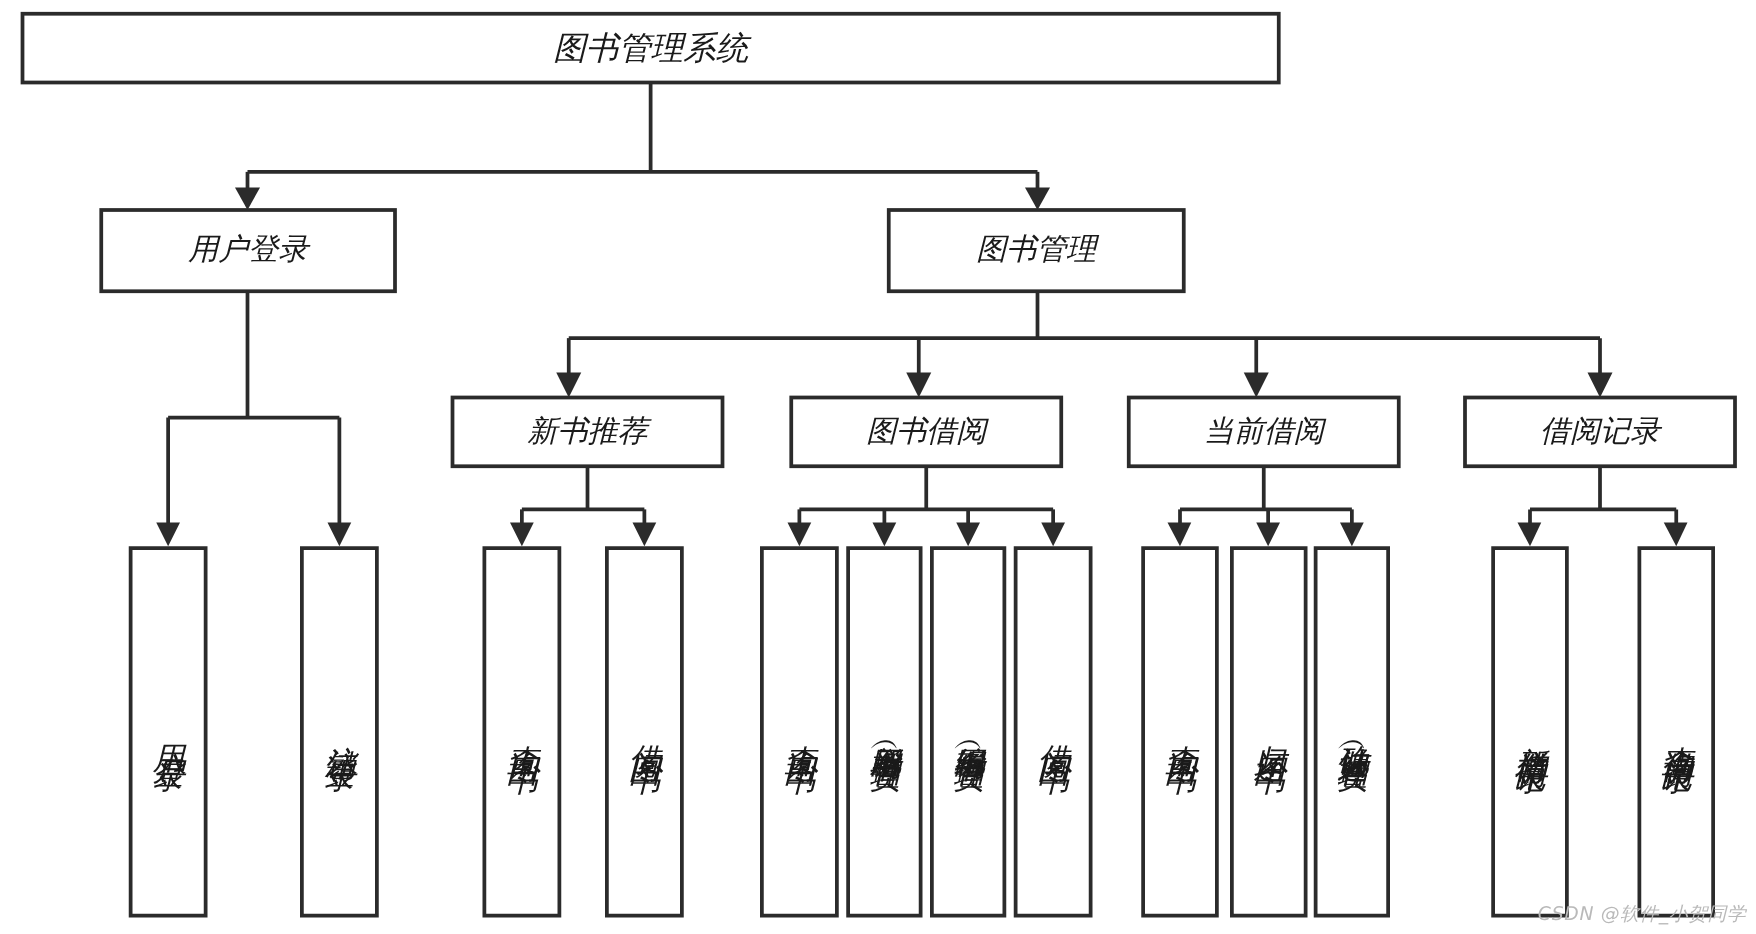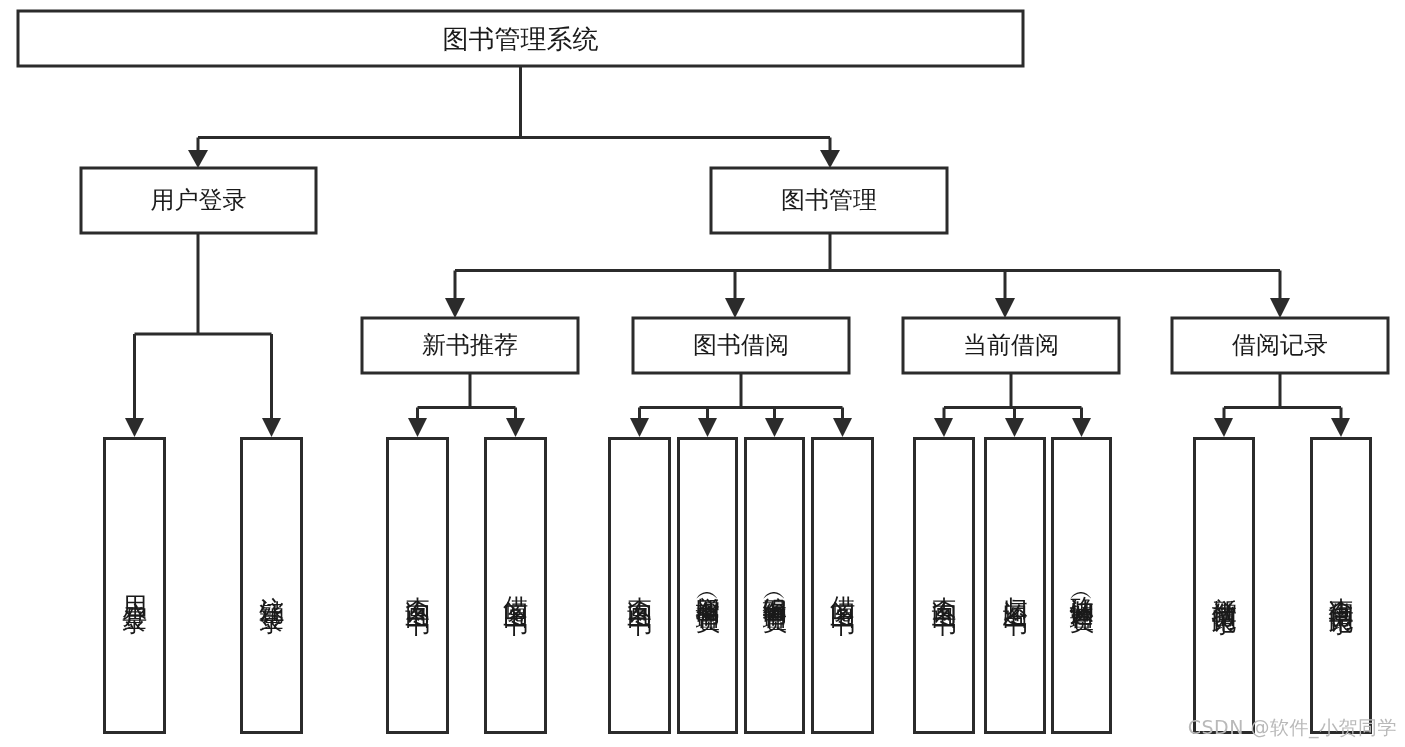--- a/index.html
+++ b/index.html
@@ -11,20 +11,21 @@
     width: 1405px;
     height: 747px;
     overflow: hidden;
     font-family: "DejaVu Sans", "Liberation Sans", sans-serif;
   }
   #diagram-root {
     position: relative;
     width: 1405px;
     height: 747px;
     background: #ffffff;
+    font-style: italic;
   }
   svg.diagram {
     position: absolute;
     top: 0;
     left: 0;
     width: 1405px;
     height: 747px;
     display: block;
   }
   .node-rect {
@@ -46,21 +47,21 @@
     font-family: "DejaVu Sans", "Liberation Sans", sans-serif;
     fill: #1a1a1a;
     text-anchor: middle;
     dominant-baseline: middle;
   }
   .watermark-text {
     position: absolute;
     right: 8px;
     bottom: 6px;
     font-family: "DejaVu Sans", "Liberation Sans", sans-serif;
-    font-size: 19px;
+    font-size: 15px;
     color: #b9b9b9;
     white-space: nowrap;
     letter-spacing: 0.5px;
     text-align: right;
   }
   
   .vnode {
     position: absolute;
     box-sizing: border-box;
     background: #ffffff;

